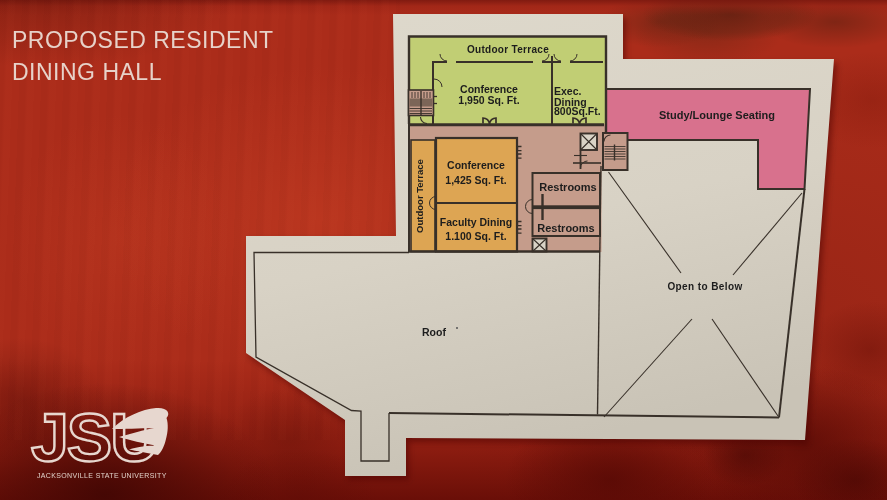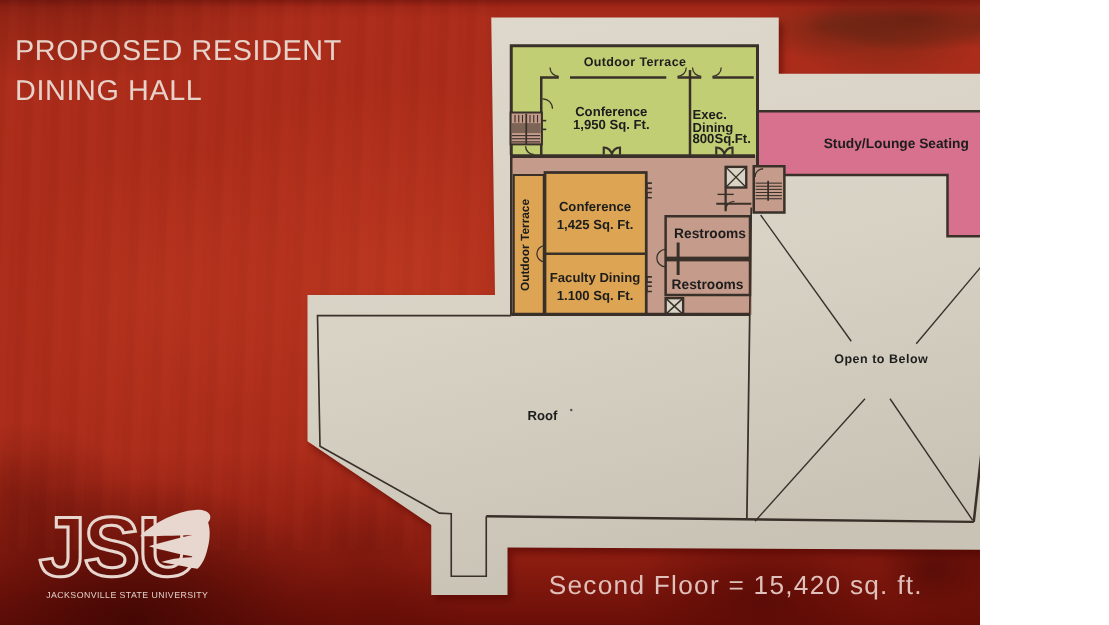--- a/index.html
+++ b/index.html
@@ -1,16 +1,16 @@
 <!DOCTYPE html>
 <html><head>
 <meta charset="utf-8">
 <style>
   html,body{margin:0;padding:0;}
-  #stage{position:relative;width:784px;height:500px;overflow:hidden;
+  #stage{position:relative;width:887px;height:500px;overflow:hidden;
     background-color:#ab2c1a;
     font-family:"Liberation Sans",sans-serif;}
   #redtex{position:absolute;inset:0;
     background:
       radial-gradient(ellipse 260px 90px at 40px 0px, rgba(95,20,10,.4) 0%, rgba(0,0,0,0) 75%),
       linear-gradient(180deg, rgba(118,22,14,.8) 0px, rgba(148,32,20,.4) 6px, rgba(0,0,0,0) 15px),
       radial-gradient(ellipse 110px 34px at 730px 14px, rgba(70,28,14,.6) 0%, rgba(90,35,18,.4) 55%, rgba(0,0,0,0) 80%),
       radial-gradient(ellipse 80px 34px at 660px 22px, rgba(88,34,17,.5) 0%, rgba(0,0,0,0) 75%),
       radial-gradient(ellipse 95px 42px at 708px 34px, rgba(95,36,18,.4) 0%, rgba(0,0,0,0) 78%),
       radial-gradient(ellipse 100px 35px at 835px 22px, rgba(85,30,15,.5) 0%, rgba(0,0,0,0) 75%),
@@ -206,21 +206,20 @@
     <g stroke="#383029" stroke-width="1.1">
       <line x1="608.5" y1="172" x2="681" y2="273"></line>
       <line x1="802" y1="193" x2="733" y2="275"></line>
       <line x1="692" y1="319" x2="604" y2="417"></line>
       <line x1="712" y1="319" x2="778" y2="416"></line>
     </g>
 
     <text x="705" y="290" font-size="10" font-weight="bold" letter-spacing="0.4" text-anchor="middle" fill="#1d1d1d">Open to Below</text>
   </svg>
 
-  <div class="t2">Second Floor = 15,420 sq. ft.</div>
 
   <svg width="210" height="110" viewBox="0 0 210 110" style="position:absolute;left:20px;top:390px">
 
     <text x="11" y="71" font-size="68" letter-spacing="-2" font-weight="bold" fill="none" stroke="#e7d7cf" stroke-width="2.4">JSU</text>
 
     <path d="M92,39 C104,27 122,19 136,18 C147,17 151,23 146.5,28 C148.5,34 148,42 146,49 C144.5,56 141.5,62 138,65 C127,63 116,61 109,59.5 C118,56.5 128,55.8 136,55.5 C124,53.5 109,50 99,47 C111,43.5 124,40 134,38 C120,38.5 103,39 92,39 Z" fill="#e7d7cf"></path>
 
     <text x="17" y="88" font-size="7" letter-spacing="0.35" fill="#e0d0c8">JACKSONVILLE STATE UNIVERSITY</text>
   </svg>
 </div>

